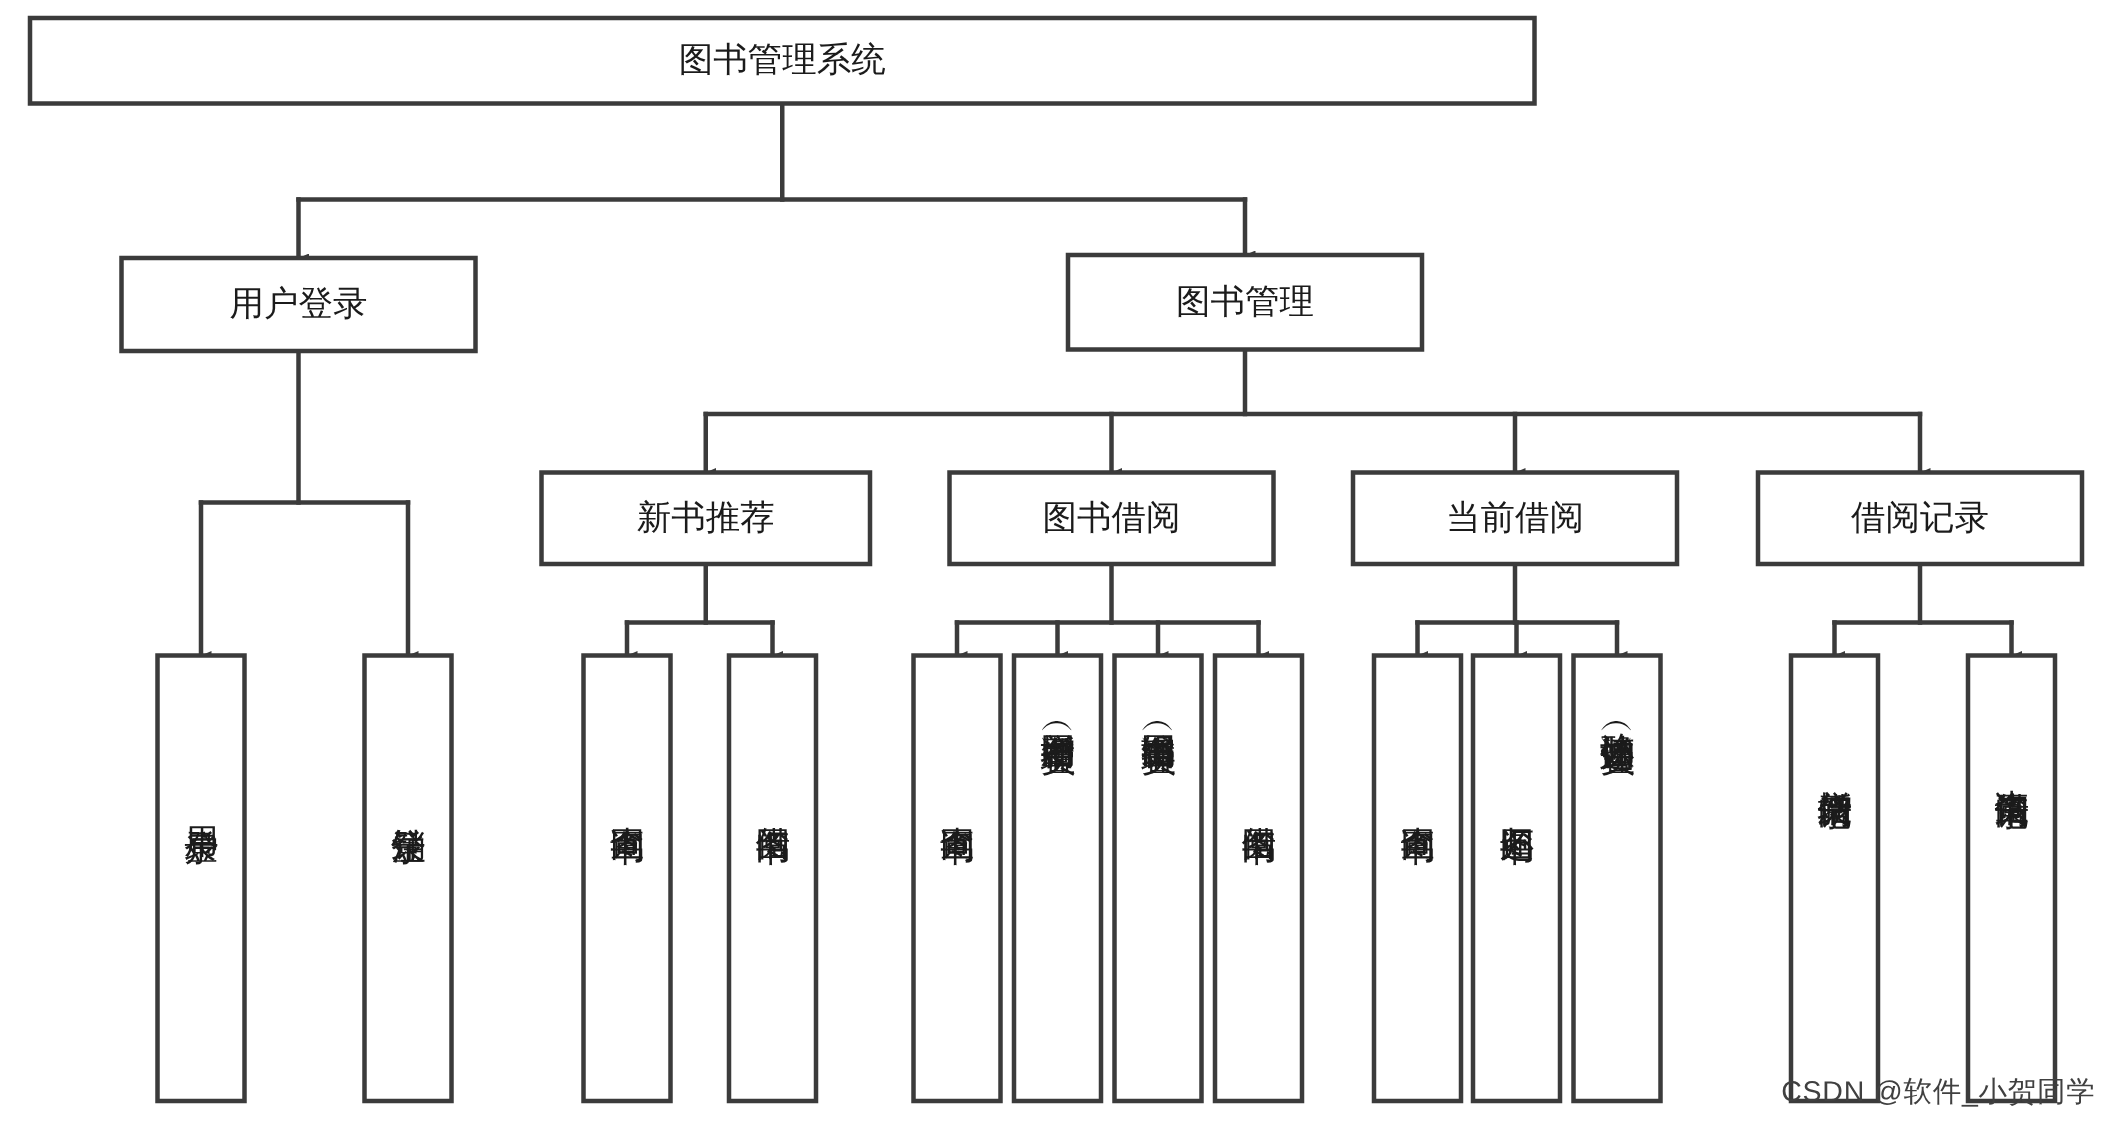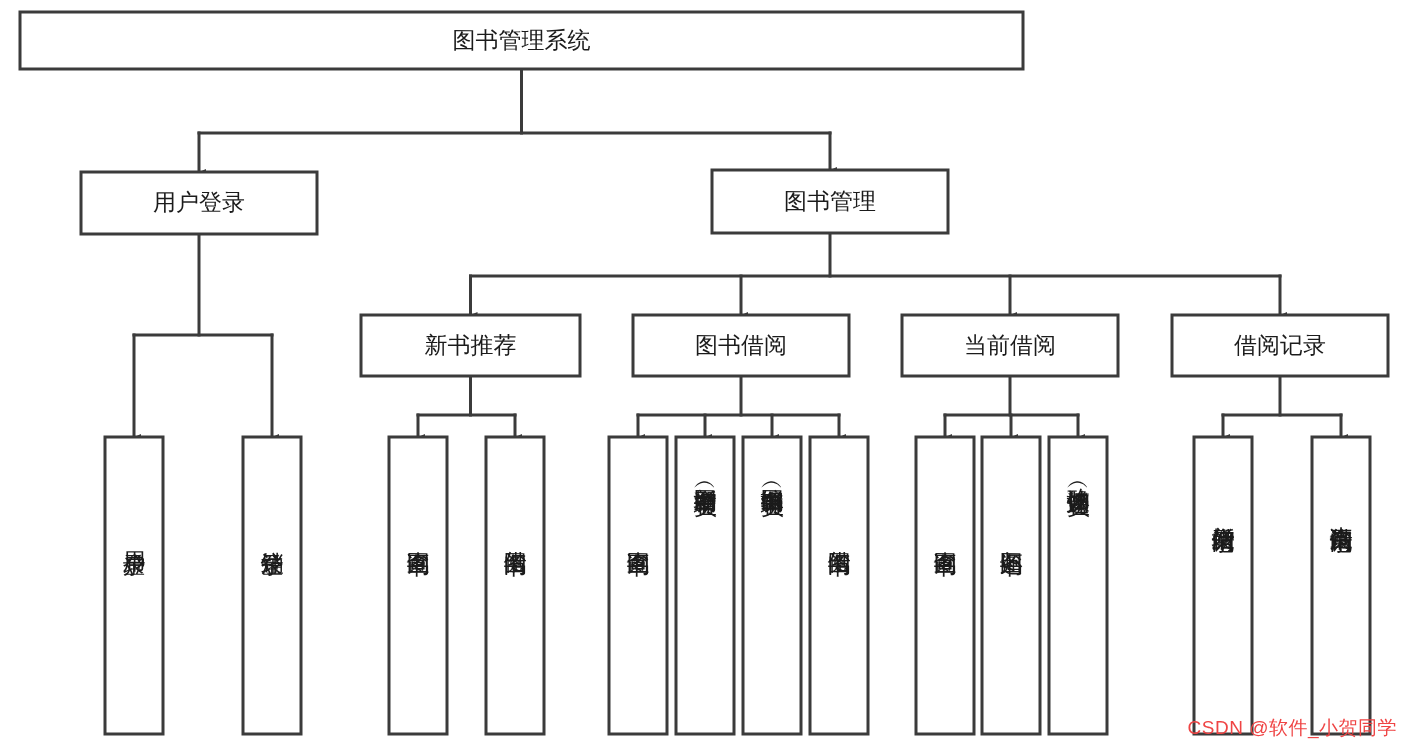--- a/index.html
+++ b/index.html
@@ -5,21 +5,21 @@
   html,body{margin:0;padding:0;background:#ffffff;}
   body{width:1405px;height:747px;overflow:hidden;
        font-family:"Liberation Sans","DejaVu Sans",sans-serif;}
   #diagram-root{position:relative;width:1405px;height:747px;background:#fff;}
   svg#flow{position:absolute;left:0;top:0;width:1405px;height:747px;}
   .node-box{fill:#ffffff;stroke:#3b3b3b;stroke-width:3;}
   .conn{stroke:#3b3b3b;stroke-width:3;fill:none;stroke-linecap:square;}
   .arrow-head{fill:#3b3b3b;stroke:none;}
   .node-label{font-family:"Liberation Sans","DejaVu Sans",sans-serif;
               font-size:23px;fill:#1b1b1b;text-anchor:middle;dominant-baseline:middle;}
-  .watermark{position:absolute;right:8px;bottom:6px;color:#ef4444;
+  .watermark{position:absolute;right:8px;bottom:6px;color:#404040;
              font-size:19px;letter-spacing:.5px;white-space:nowrap;
              font-family:"Liberation Sans","DejaVu Sans",sans-serif;}
   .vtext{writing-mode:vertical-rl;text-orientation:upright;
          font-size:23px;line-height:1.03;color:#1b1b1b;letter-spacing:1px;
          font-family:"Liberation Sans","DejaVu Sans",sans-serif;}
   .leaf-cell{position:absolute;display:flex;align-items:flex-start;
              justify-content:center;box-sizing:border-box;pointer-events:none;}
   .leaf-cell .vtext{margin-top:0;}
 </style>
 </head>

